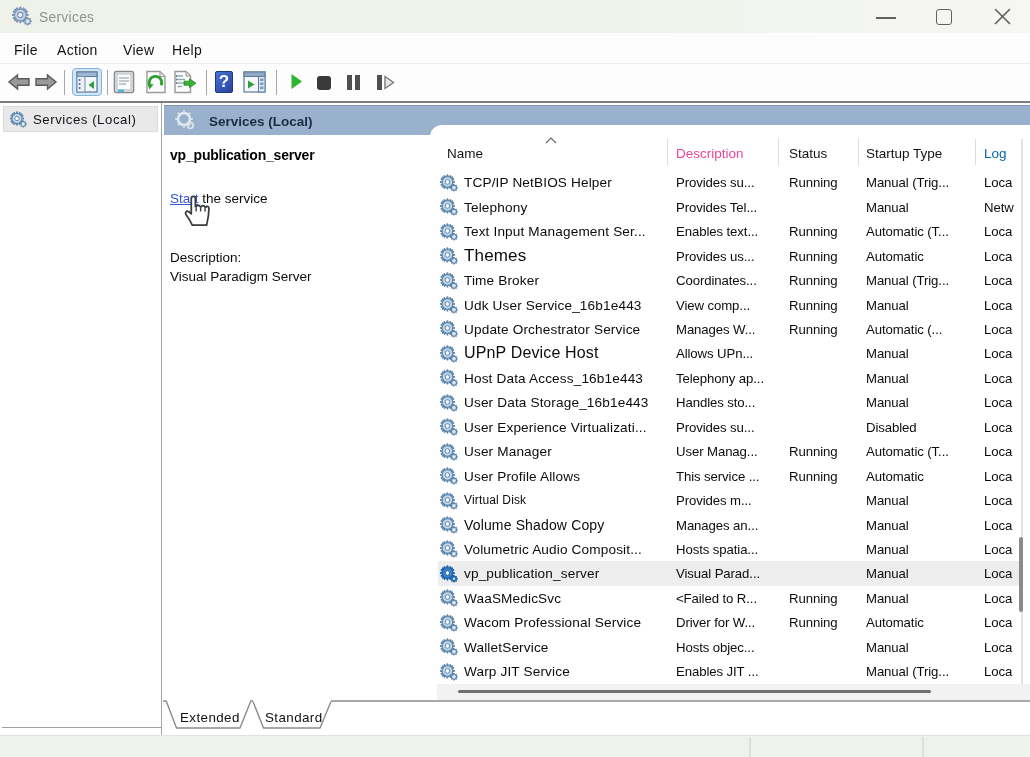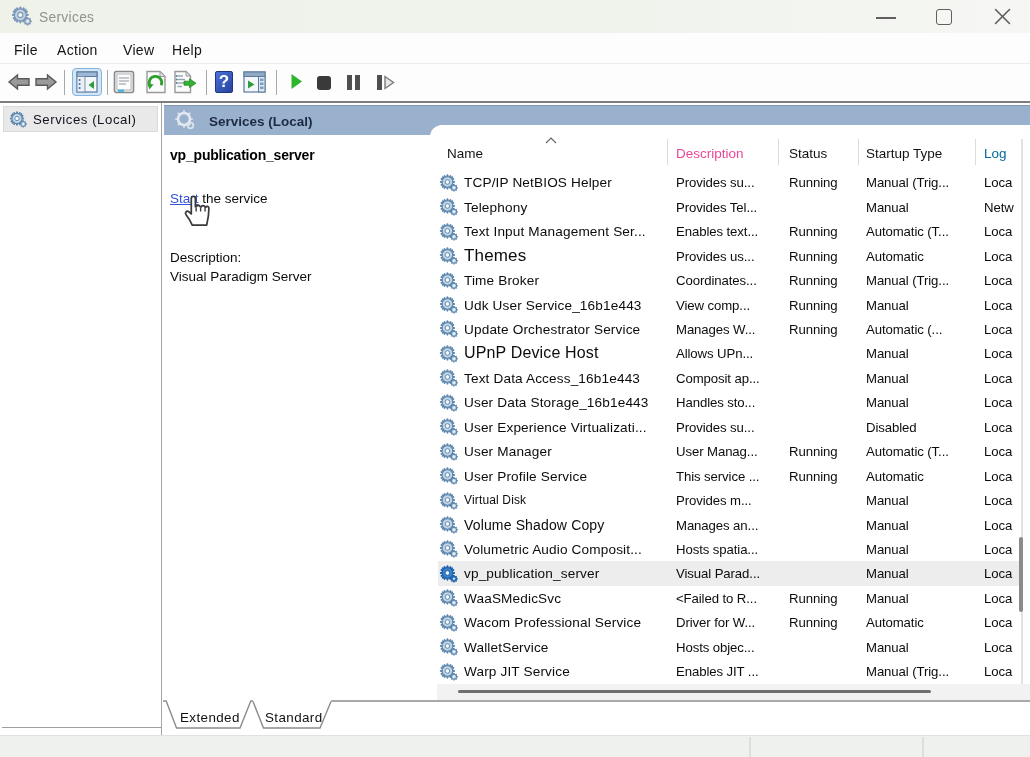--- a/index.html
+++ b/index.html
@@ -519,22 +519,22 @@
 <circle cx="8" cy="8.5" r="2.2" fill="#f4f8fb" stroke="#5e87ad" stroke-width="0.9"></circle>
 <g stroke="#5e87ad" stroke-width="1.3" stroke-linecap="round">
 <line x1="14.2" y1="10.9" x2="14.2" y2="17.1"></line>
       <line x1="11.1" y1="14" x2="17.3" y2="14"></line>
 <line x1="12.1" y1="11.9" x2="16.3" y2="16.1"></line>
       <line x1="12.1" y1="16.1" x2="16.3" y2="11.9"></line>
 </g>
 <circle cx="14.2" cy="14" r="2.4" fill="#c2d6e6" stroke="#5e87ad" stroke-width="1"></circle>
 <circle cx="14.2" cy="14" r="0.9" fill="#f4f8fb"></circle>
 </svg>
-<div class="ct" style="left:464px;top:377.8px;font-size:13.6px;letter-spacing:0.15px">Text Data Access_16b1e443</div>
-<div class="ct" style="left:676px;top:377.8px">Composit ap...</div>
+<div class="ct" style="left:464px;top:377.8px;font-size:13.6px;letter-spacing:0.15px">Host Data Access_16b1e443</div>
+<div class="ct" style="left:676px;top:377.8px">Telephony ap...</div>
 <div class="ct" style="left:866px;top:377.8px">Manual</div>
 <div class="ct" style="left:984px;top:377.8px">Loca</div>
 <svg style="position:absolute;left:439px;top:392.775px" width="19" height="19" viewBox="0 0 18 18">
 <g stroke="#5e87ad" stroke-width="1.9" stroke-linecap="round">
 <line x1="8" y1="2.2" x2="8" y2="3.6"></line>
       <line x1="8" y1="13.4" x2="8" y2="14.8"></line>
 <line x1="1.7" y1="8.5" x2="3.1" y2="8.5"></line>
       <line x1="12.9" y1="8.5" x2="14.3" y2="8.5"></line>
 <line x1="3.55" y1="4.05" x2="4.55" y2="5.05"></line>
       <line x1="11.45" y1="11.95" x2="12.45" y2="12.95"></line>
@@ -656,21 +656,21 @@
 <circle cx="8" cy="8.5" r="2.2" fill="#f4f8fb" stroke="#5e87ad" stroke-width="0.9"></circle>
 <g stroke="#5e87ad" stroke-width="1.3" stroke-linecap="round">
 <line x1="14.2" y1="10.9" x2="14.2" y2="17.1"></line>
       <line x1="11.1" y1="14" x2="17.3" y2="14"></line>
 <line x1="12.1" y1="11.9" x2="16.3" y2="16.1"></line>
       <line x1="12.1" y1="16.1" x2="16.3" y2="11.9"></line>
 </g>
 <circle cx="14.2" cy="14" r="2.4" fill="#c2d6e6" stroke="#5e87ad" stroke-width="1"></circle>
 <circle cx="14.2" cy="14" r="0.9" fill="#f4f8fb"></circle>
 </svg>
-<div class="ct" style="left:464px;top:475.6px;font-size:13.6px;letter-spacing:0.15px">User Profile Service</div>
+<div class="ct" style="left:464px;top:475.6px;font-size:13.6px;letter-spacing:0.15px">User Profile Allows</div>
 <div class="ct" style="left:676px;top:475.6px">This service ...</div>
 <div class="ct" style="left:789px;top:475.6px">Running</div>
 <div class="ct" style="left:866px;top:475.6px">Automatic</div>
 <div class="ct" style="left:984px;top:475.6px">Loca</div>
 <svg style="position:absolute;left:439px;top:490.575px" width="19" height="19" viewBox="0 0 18 18">
 <g stroke="#5e87ad" stroke-width="1.9" stroke-linecap="round">
 <line x1="8" y1="2.2" x2="8" y2="3.6"></line>
       <line x1="8" y1="13.4" x2="8" y2="14.8"></line>
 <line x1="1.7" y1="8.5" x2="3.1" y2="8.5"></line>
       <line x1="12.9" y1="8.5" x2="14.3" y2="8.5"></line>

